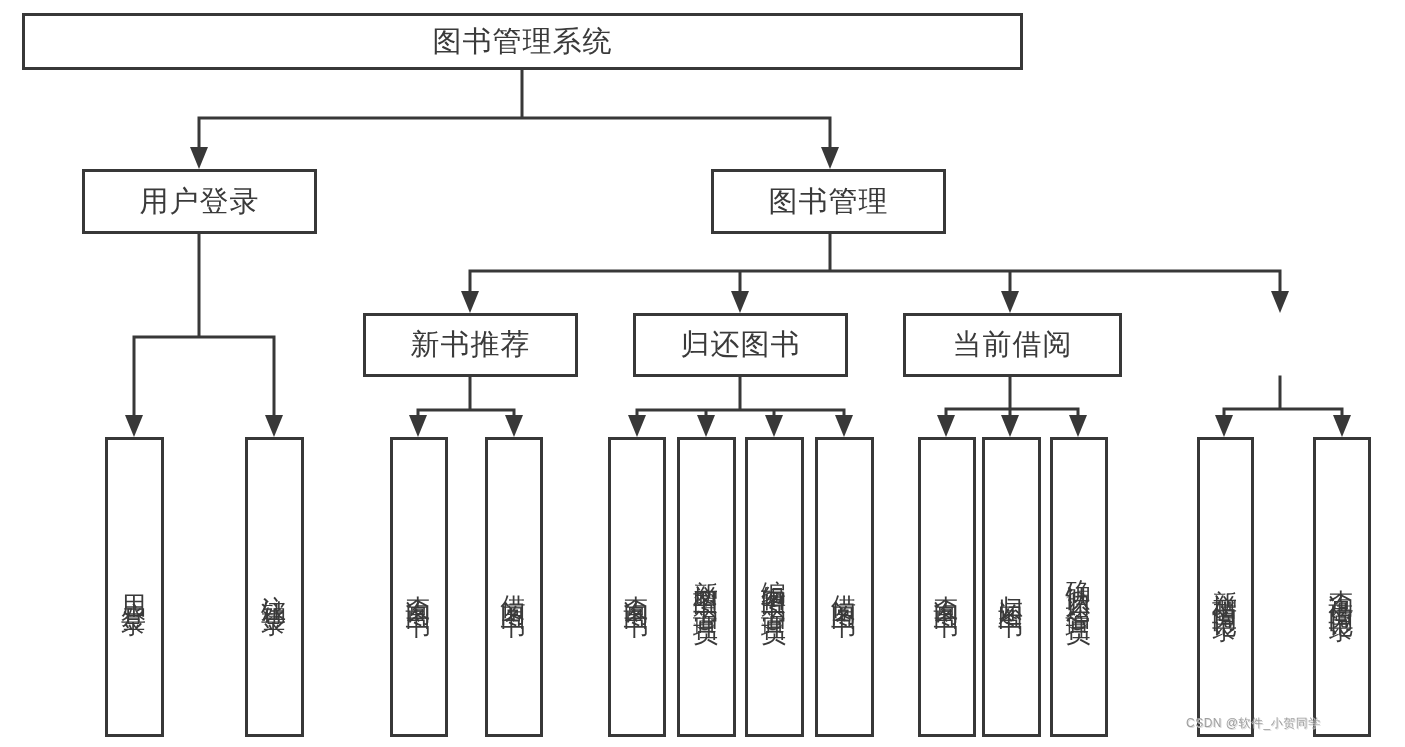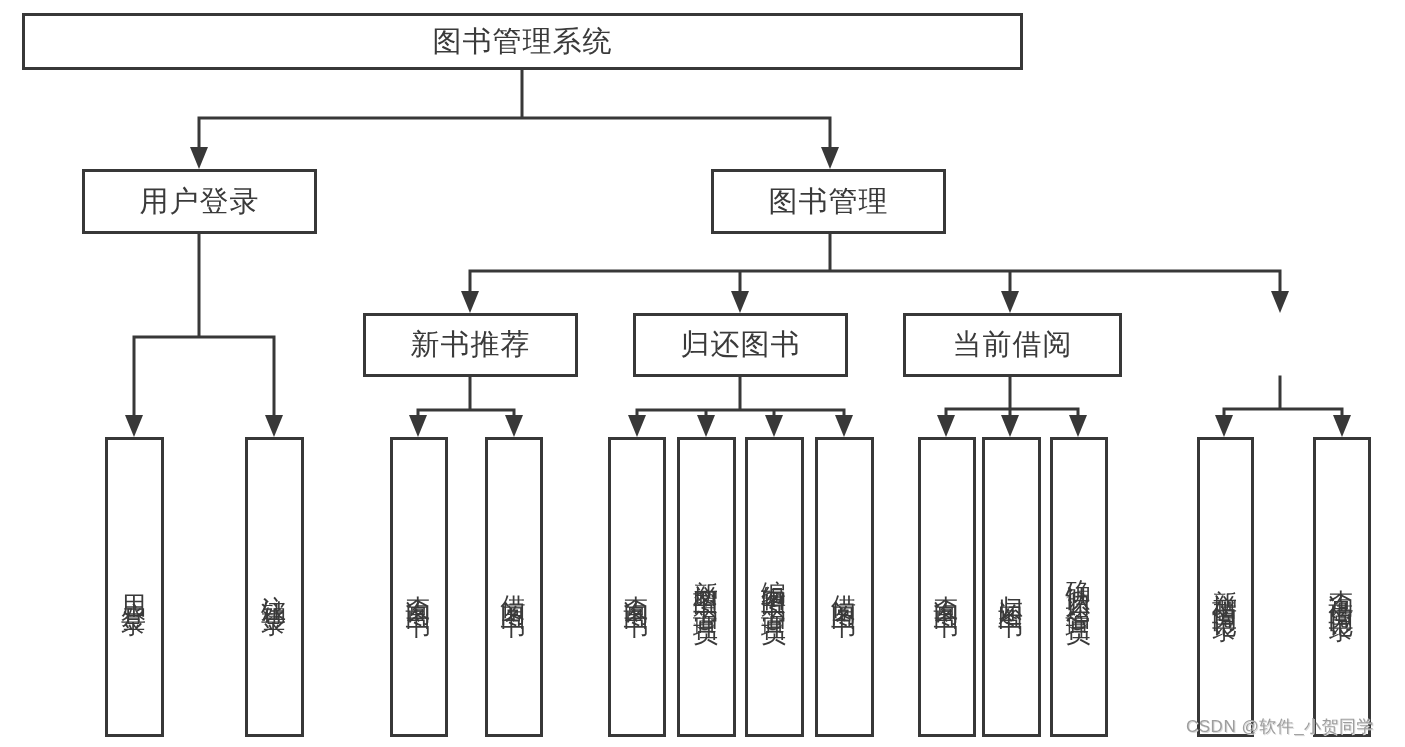--- a/index.html
+++ b/index.html
@@ -48,21 +48,21 @@
     letter-spacing: 6px;
     writing-mode: vertical-rl;
     text-orientation: mixed;
     white-space: normal;
   }
 
   .watermark {
     position: absolute;
     left: 1186px;
     top: 715px;
-    font-size: 17px;
+    font-size: 12px;
     color: var(--watermark);
     letter-spacing: 0.5px;
     text-shadow: 1px 1px 0 #dcdcdc;
     white-space: nowrap;
   }
 </style>
 </head>
 <body>
 
 <div class="canvas">

